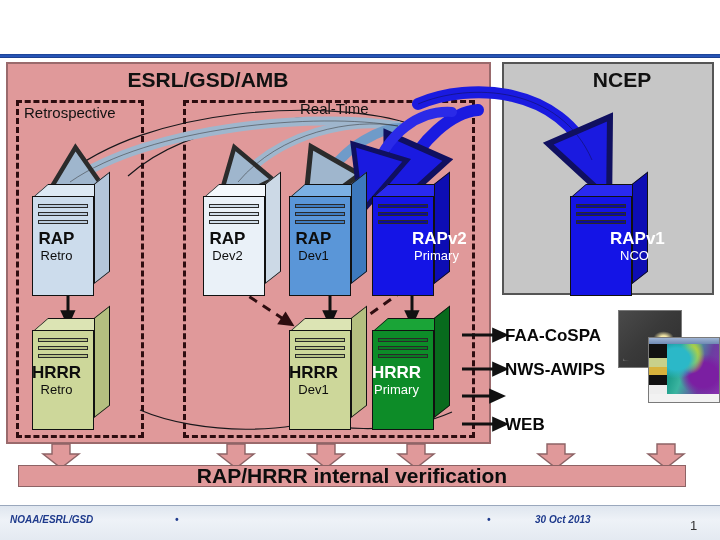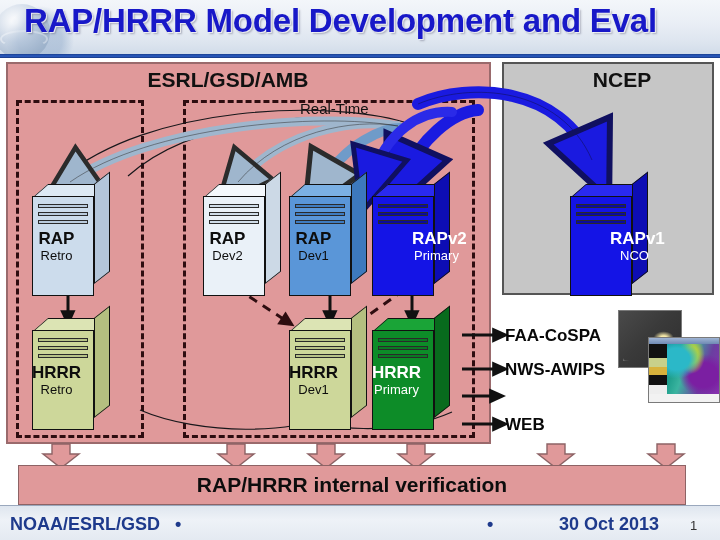--- a/index.html
+++ b/index.html
@@ -44,21 +44,21 @@
     background:#e0999a;border:2px solid #9a6a6c;box-sizing:border-box;
   }
   .ncep-panel{
     position:absolute;left:502px;top:62px;width:212px;height:233px;
     background:#c6c6c6;border:2px solid #555555;box-sizing:border-box;
   }
   .panel-title{
     position:absolute;width:100%;text-align:center;
     font-size:21px;font-weight:bold;color:#111;
   }
-  .esrl-title{left:0;top:68px;width:416px;padding-left:20px;}
+  .esrl-title{left:0;top:68px;width:416px;}
   .ncep-title{left:502px;top:68px;width:240px;}
 
   
   .dashed-box{
     position:absolute;border:3.5px dashed #2e0d10;box-sizing:border-box;
   }
   .retro-box{left:16px;top:100px;width:128px;height:338px;}
   .realtime-box{left:183px;top:100px;width:292px;height:338px;}
   .group-label{
     position:absolute;font-size:15px;color:#111;white-space:nowrap;
@@ -160,63 +160,60 @@
   .thumb-wx .tw-side{
     position:absolute;left:0;top:6px;width:18px;bottom:8px;
     background:linear-gradient(180deg,#111 0 28%,#c8d08a 28% 46%,#d7b23c 46% 62%,#111 62% 82%,#eeeeee 82% 100%);
   }
   .thumb-wx .tw-foot{
     position:absolute;left:0;bottom:0;width:100%;height:8px;background:#f2f2f2;
   }
 
   
   .verif-bar{
-    position:absolute;left:18px;top:465px;width:668px;height:40px;
+    position:absolute;left:18px;top:465px;width:668px;height:22px;
     background:#e0999a;border:1.6px solid #8d6365;box-sizing:border-box;
     display:flex;align-items:center;justify-content:center;
   }
   .verif-bar span{font-size:21px;font-weight:bold;color:#0d0d0d;}
 
   
   .footer{
     position:absolute;left:0;top:505px;width:720px;height:35px;
     background:linear-gradient(180deg,#dfe6ef 0%, #eef2f7 40%, #e3e9f1 100%);
     border-top:1.5px solid #9aa8bd;
   }
   .footer .f-txt{
-    position:absolute;top:8px;font-size:18px;font-weight:bold;color:#1e3a8c;
+    position:absolute;top:8px;font-size:10px;font-weight:bold;font-style:italic;color:#1e3a8c;
     white-space:nowrap;
   }
   .f-org{left:10px;}
   .f-d1{left:175px;font-size:17px;}
   .f-mid{left:220px;}
   .f-d2{left:487px;font-size:17px;}
-  .f-date{left:535px;margin-left:24px;}
+  .f-date{left:535px;}
   .f-num{position:absolute;left:690px;top:12px;font-size:13px;color:#333;font-style:normal;font-weight:normal;}
 
   svg.ovl{position:absolute;left:0;top:0;width:720px;height:540px;pointer-events:none;}
 </style>
 </head>
 <body>
 
 <div id="root">
 
-  <div class="titlebar">
-    <div class="title-globe"></div>
-    <div class="title-text">RAP/HRRR Model Development and Eval</div>
-  </div>
   <div class="title-rule"></div>
 
   <div class="esrl-panel"></div>
   <div class="ncep-panel"></div>
   <div class="panel-title esrl-title">ESRL/GSD/AMB</div>
   <div class="panel-title ncep-title">NCEP</div>
 
   <div class="dashed-box retro-box"></div>
   <div class="dashed-box realtime-box"></div>
+  <div class="group-label retro-label">Retrospective</div>
   <div class="group-label realtime-label">Real-Time</div>
 
   <svg class="ovl" viewBox="0 0 720 540">
     <defs>
       <marker id="ahPaleBlue" markerWidth="7" markerHeight="7" refX="3" refY="3.2" orient="auto">
         <path d="M0.3,0.4 L6.6,3.2 L0.3,6.0 z" fill="#9fb6cd" stroke="#2b2b2b" stroke-width=".5"></path>
       </marker>
       <marker id="ahBlue" markerWidth="7" markerHeight="7" refX="3" refY="3.2" orient="auto">
         <path d="M0.3,0.4 L6.6,3.2 L0.3,6.0 z" fill="#1a1ae0" stroke="#101060" stroke-width=".5"></path>
       </marker>

